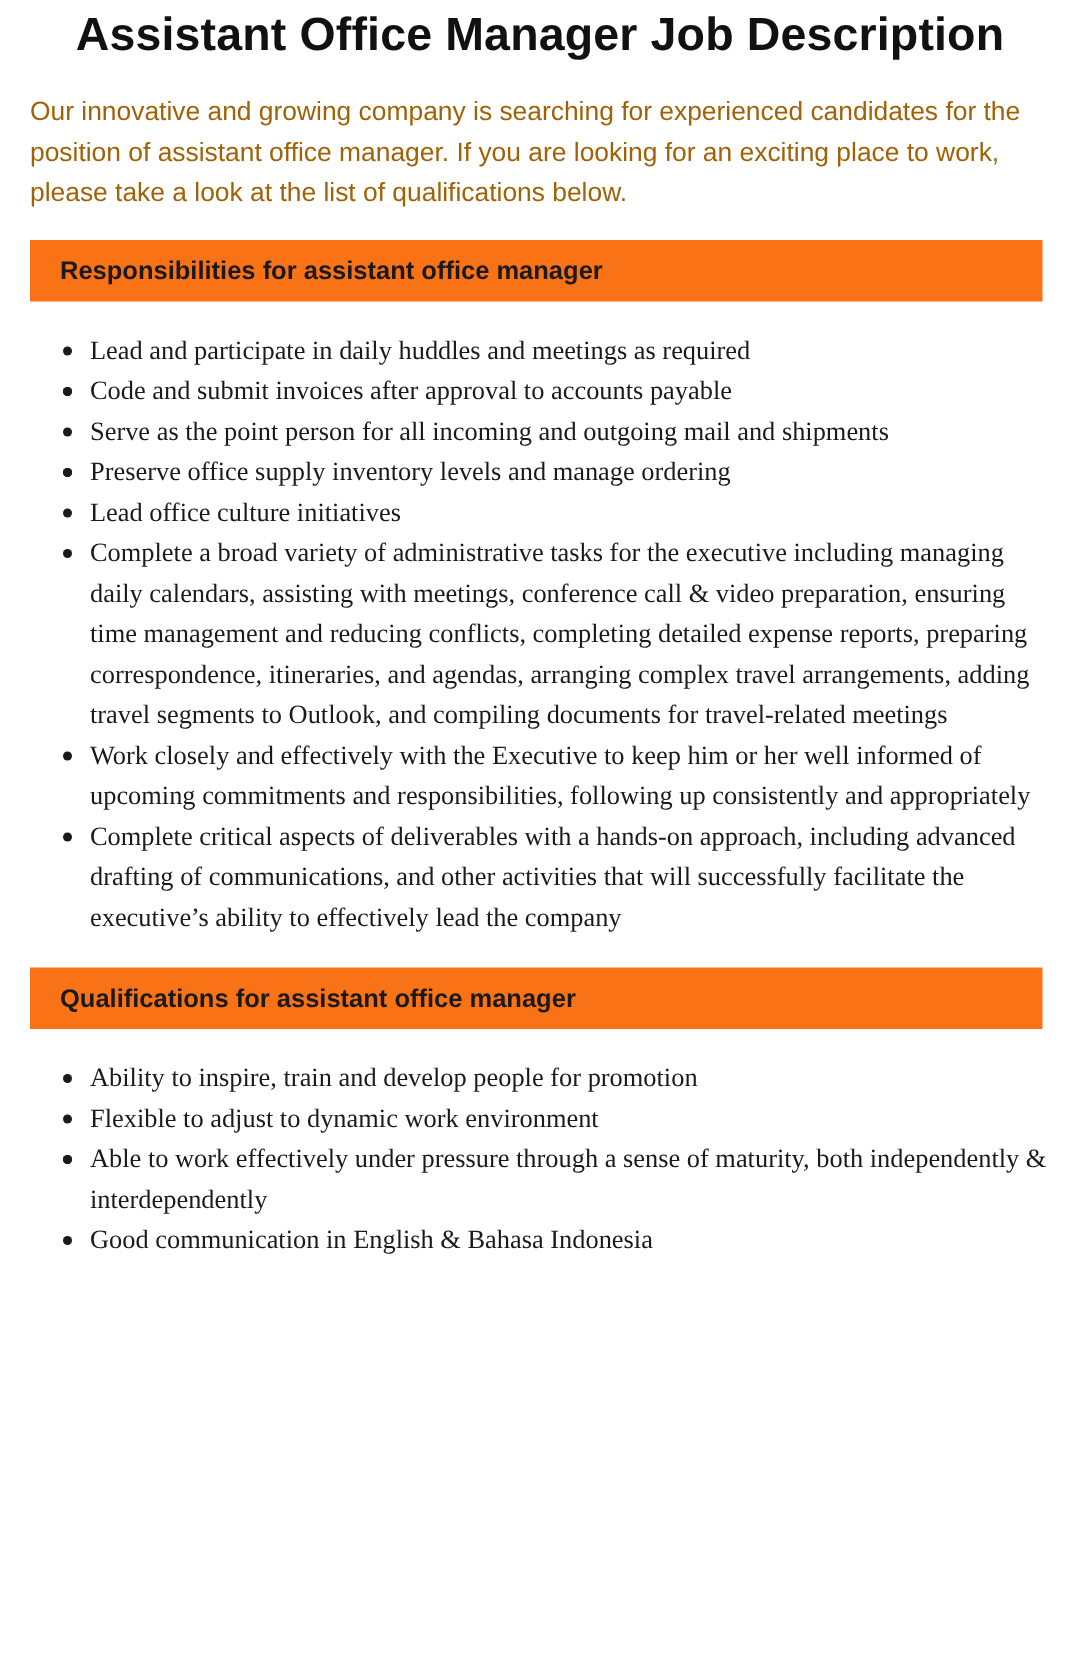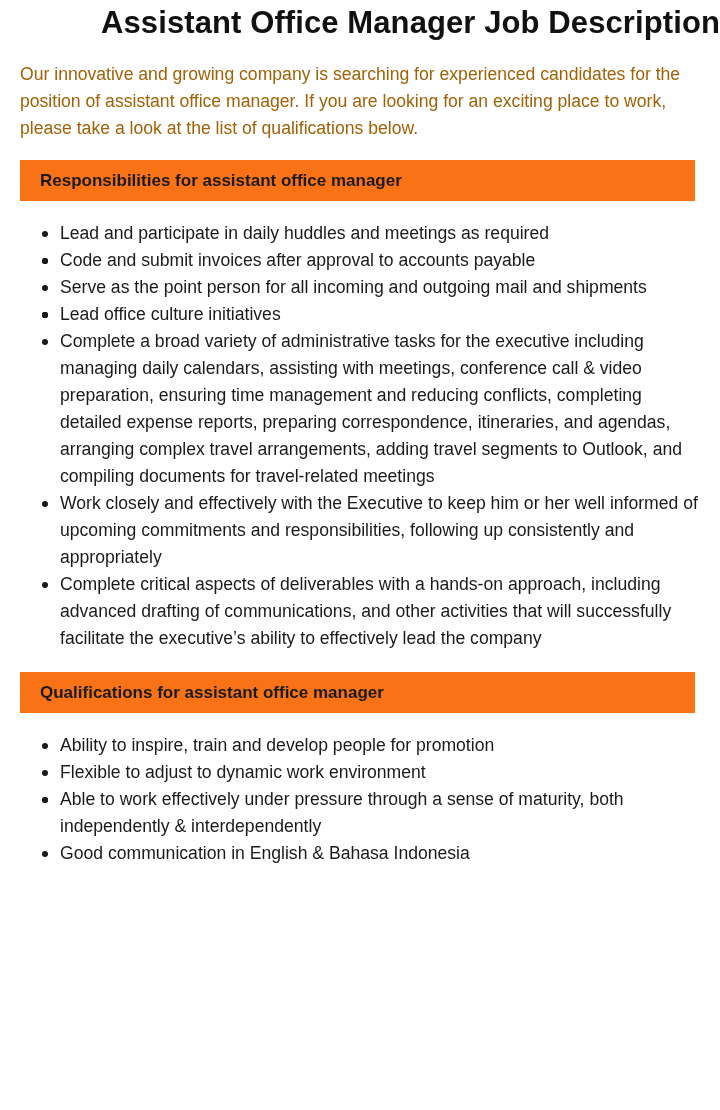--- a/index.html
+++ b/index.html
@@ -15,21 +15,21 @@
     color: #1a1a1a;
   }
   .page {
     position: relative;
     width: 720px;
     height: 1110px;
   }
   .title {
     margin: 0;
     padding-top: 3px;
-    text-align: right;
+    text-align: center;
     font-size: 31px;
     font-weight: bold;
     line-height: 40px;
     color: #111111;
     letter-spacing: 0.1px;
   }
   .intro {
     margin: 18px 20px 0 20px;
     font-size: 17.6px;
     line-height: 27px;
@@ -54,20 +54,21 @@
     list-style: none;
     margin: 19px 20px 0 20px;
     padding: 0;
   }
   ul.items li {
     position: relative;
     padding-left: 40px;
     font-size: 17.6px;
     line-height: 27px;
     color: #1a1a1a;
+    font-family: Liberation Serif, serif;
   }
   ul.items li .bullet {
     position: absolute;
     left: 22px;
     top: 11px;
     width: 6px;
     height: 6px;
     border-radius: 50%;
     background: #1a1a1a;
   }
@@ -86,21 +87,21 @@
 
   <div class="section-header">
     <h2>Responsibilities for assistant office manager</h2>
   </div>
   <ul class="items">
     <li><span class="bullet"></span><span>Lead and participate in daily huddles and meetings as required</span></li>
     <li><span class="bullet"></span></li>
     <li><span class="bullet"></span><span>Code and submit invoices after approval to accounts payable</span></li>
     <li><span class="bullet"></span><span>Serve as the point person for all incoming and outgoing mail and shipments</span></li>
     <li><span class="bullet"></span></li>
-    <li><span class="bullet"></span></li>
+    <li><span class="bullet"></span><span>Preserve office supply inventory levels and manage ordering</span></li>
     <li><span class="bullet"></span><span>Lead office culture initiatives</span></li>
     <li><span class="bullet"></span><span>Complete a broad variety of administrative tasks for the executive including managing daily calendars, assisting with meetings, conference call &amp; video preparation, ensuring time management and reducing conflicts, completing detailed expense reports, preparing correspondence, itineraries, and agendas, arranging complex travel arrangements, adding travel segments to Outlook, and compiling documents for travel-related meetings</span></li>
     <li><span class="bullet"></span><span>Work closely and effectively with the Executive to keep him or her well informed of upcoming commitments and responsibilities, following up consistently and appropriately</span></li>
     <li><span class="bullet"></span><span>Complete critical aspects of deliverables with a hands-on approach, including advanced drafting of communications, and other activities that will successfully facilitate the executive’s ability to effectively lead the company</span></li>
   </ul>
 
   <div class="section-header section-2">
     <h2>Qualifications for assistant office manager</h2>
   </div>
   <ul class="items">

